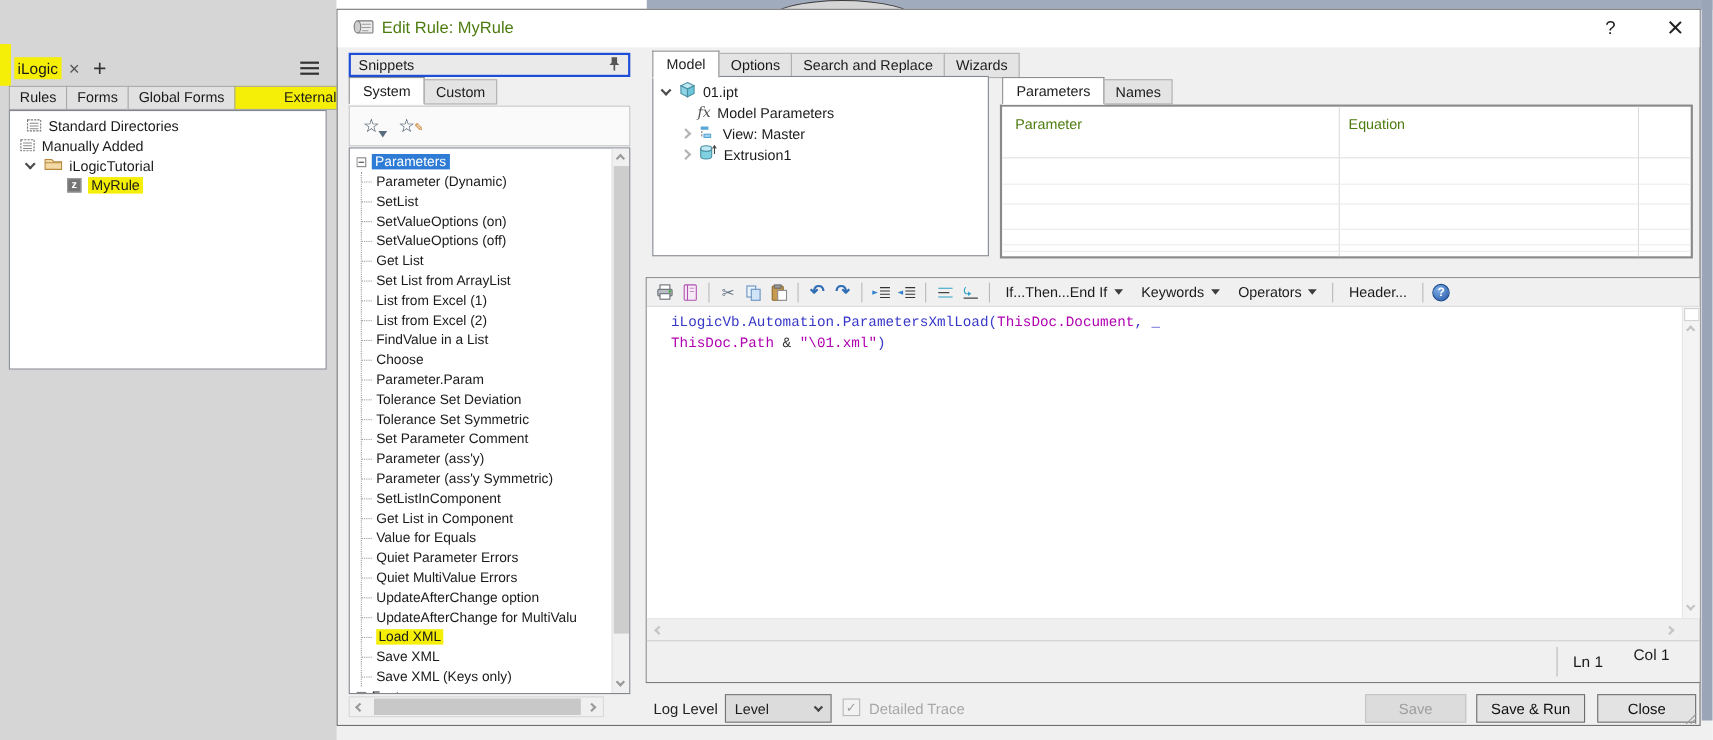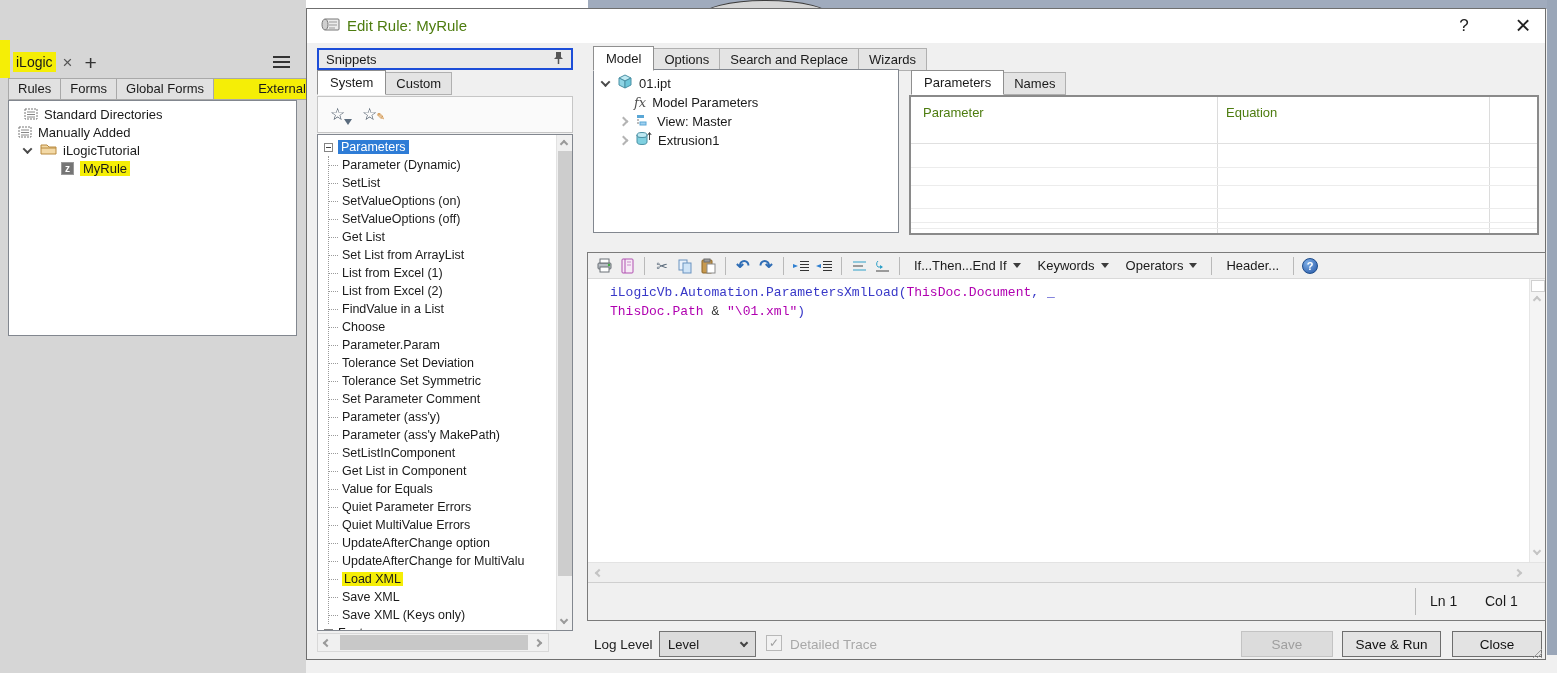--- a/index.html
+++ b/index.html
@@ -118,21 +118,21 @@
   .tok-magenta{color:#b000b0;}
   .tok-dark{color:#333;}
   .code-vscroll{position:absolute;right:0;top:0;width:16px;height:100%;background:#f4f4f4;border-left:1px solid #e6e6e6;}
   .code-vscroll .schev{position:absolute;left:4px;border-color:#c4c4c4;}
   .cvthumb{position:absolute;left:1px;top:1px;width:14px;height:12px;background:#fff;border:1px solid #d0d0d0;}
   .ehscroll{left:0;top:309px;width:957px;height:20px;background:#efefef;border-top:1px solid #e3e3e3;}
   .ehscroll .schev{position:absolute;top:7px;border-color:#c4c4c4;}
   .estatus{left:0;top:329px;width:957px;height:38px;background:#f0f0f0;border-top:1px solid #cfcfcf;font-size:14px;}
   .st-div{position:absolute;left:827px;top:5px;height:27px;width:1px;background:#b9b9b9;}
   .st-ln{position:absolute;left:842px;top:10px;}
-  .st-col{position:absolute;left:897px;top:10px;text-align:right;}
+  .st-col{position:absolute;left:897px;top:4px;text-align:right;}
 
   
   .loglabel{left:287px;top:628px;font-size:13.5px;color:#222;}
   .logdrop{left:352px;top:622px;width:97px;height:26px;background:#dcdcdc;border:1px solid #747474;display:flex;align-items:center;justify-content:space-between;padding:0 8px;font-size:13px;}
   .trace-check{left:459px;top:626px;width:16px;height:16px;background:#f2f2f2;border:1px solid #b8b8b8;color:#a0a0a0;font-size:12px;line-height:14px;text-align:center;}
   .trace-label{left:483px;top:628px;color:#a8a8a8;font-size:13.5px;}
   .btn{position:absolute;top:622px;height:26px;display:flex;align-items:center;justify-content:center;font-size:13.5px;}
   .btn.save{left:934px;width:92px;background:#dcdcdc;border:1px solid #c3c3c3;color:#9f9f9f;}
   .btn.saverun{left:1035px;width:99px;background:#e3e3e3;border:1px solid #6e6e6e;color:#111;}
   .btn.closeb{left:1145px;width:90px;background:#e3e3e3;border:1px solid #6e6e6e;color:#111;}
@@ -290,21 +290,21 @@
             <div class="snip-item">
               <span class="lbl">Tolerance Set Symmetric</span>
             </div>
             <div class="snip-item">
               <span class="lbl">Set Parameter Comment</span>
             </div>
             <div class="snip-item">
               <span class="lbl">Parameter (ass'y)</span>
             </div>
             <div class="snip-item">
-              <span class="lbl">Parameter (ass'y MakePath)</span>
+              <span class="lbl">Parameter (ass'y Symmetric)</span>
             </div>
             <div class="snip-item">
               <span class="lbl">SetListInComponent</span>
             </div>
             <div class="snip-item">
               <span class="lbl">Get List in Component</span>
             </div>
             <div class="snip-item">
               <span class="lbl">Value for Equals</span>
             </div>

